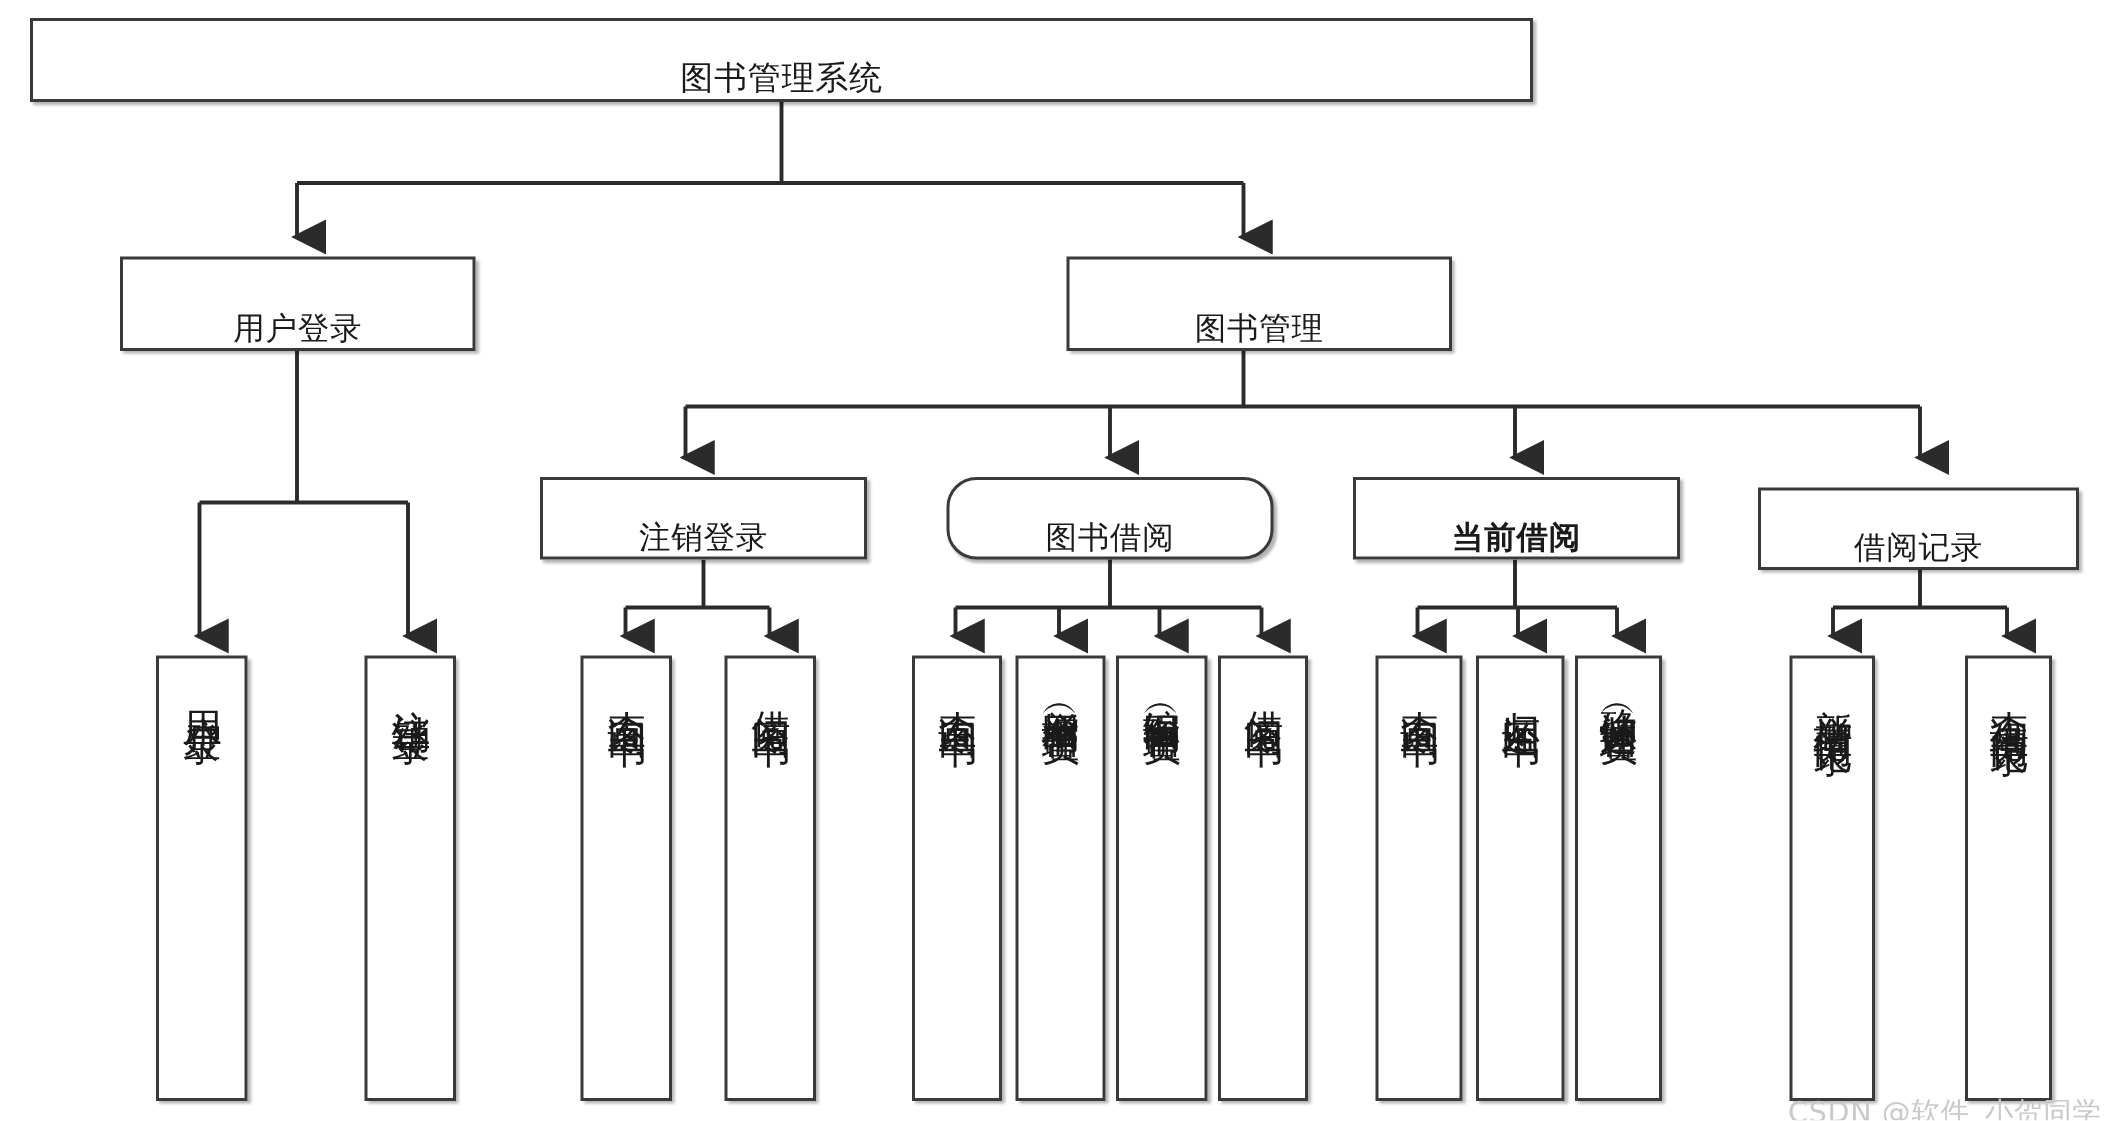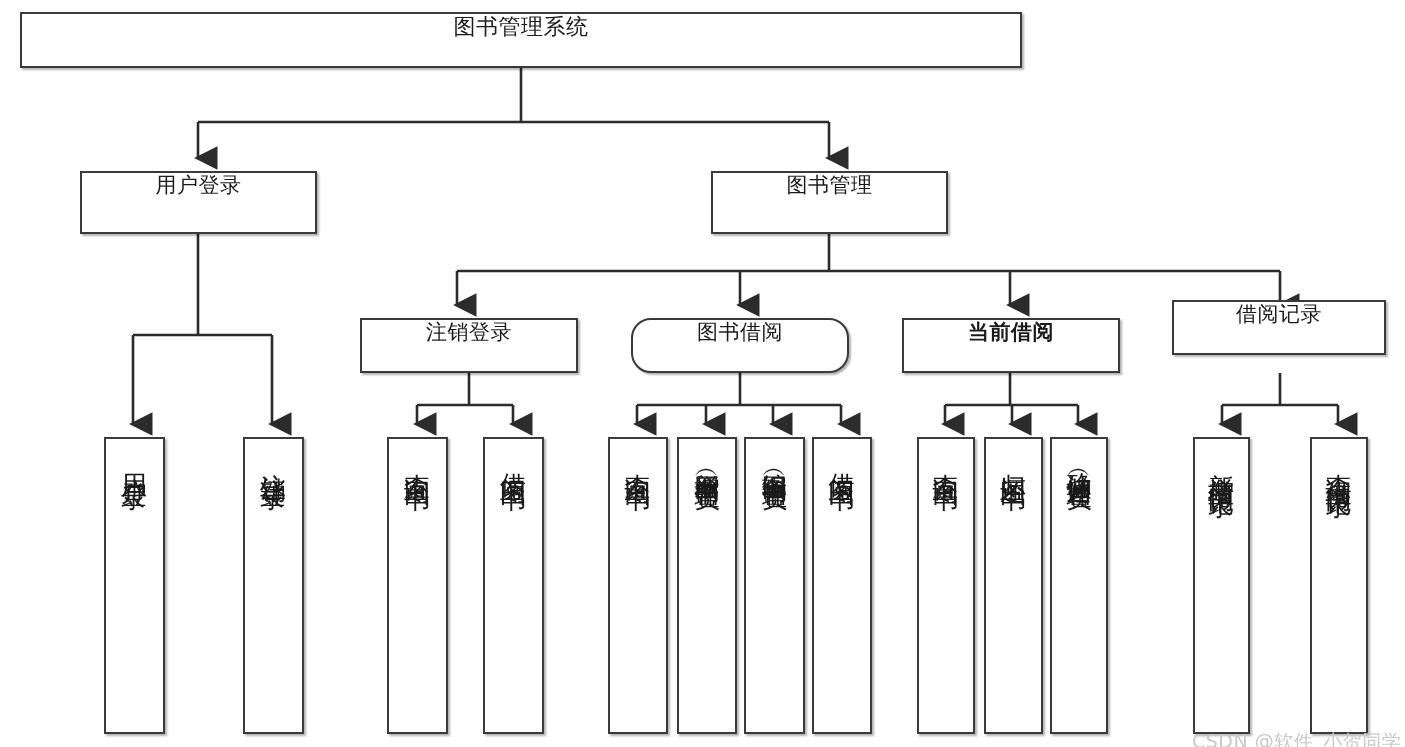--- a/index.html
+++ b/index.html
@@ -27,21 +27,21 @@
     height: 747px;
     pointer-events: none;
   }
   .node {
     position: absolute;
     box-sizing: border-box;
     background: #ffffff;
     border: 2px solid #3a3a3a;
     box-shadow: 2px 2px 2px rgba(0,0,0,0.30);
     display: flex;
-    align-items: flex-start;
+    align-items: flex-end;
     justify-content: center;
     overflow: hidden;
   }
   .node-label {
     display: block;
     text-align: center;
     line-height: 1.18;
     letter-spacing: 0.5px;
     color: #1a1a1a;
     white-space: nowrap;
@@ -139,34 +139,34 @@
     </g>
   </svg>
 
   <div class="node h root" style="left: 20px; top: 12px; width: 1002px; height: 56px;">
     <span class="node-label">图书管理系统</span>
   </div>
 
   <div class="node h" style="left: 80px; top: 171px; width: 237px; height: 63px;">
     <span class="node-label">用户登录</span>
   </div>
-  <div class="node h" style="left: 711px; top: 171px; width: 237px; height: 63px;">
+  <div class="node h" style="left: 711px; top: 171px; width: 257px; height: 63px;">
     <span class="node-label">图书管理</span>
   </div>
 
   <div class="node h" style="left: 360px; top: 318px; width: 218px; height: 55px;">
     <span class="node-label">注销登录</span>
   </div>
   <div class="node h" style="left: 631px; top: 318px; width: 218px; height: 55px; border-radius: 20px;">
     <span class="node-label">图书借阅</span>
   </div>
   <div class="node h" style="left: 902px; top: 318px; width: 218px; height: 55px; font-weight: bold;">
     <span class="node-label">当前借阅</span>
   </div>
-  <div class="node h" style="left: 1172px; top: 300px; width: 214px; height: 55px;">
+  <div class="node h" style="left: 1172px; top: 325px; width: 214px; height: 55px;">
     <span class="node-label">借阅记录</span>
   </div>
 
   <div class="node v" style="left: 104px; top: 437px; width: 61px; height: 297px;">
     <span class="node-label">用户登录</span>
   </div>
   <div class="node v" style="left: 243px; top: 437px; width: 61px; height: 297px;">
     <span class="node-label">注销登录</span>
   </div>
   <div class="node v" style="left: 387px; top: 437px; width: 61px; height: 297px;">

